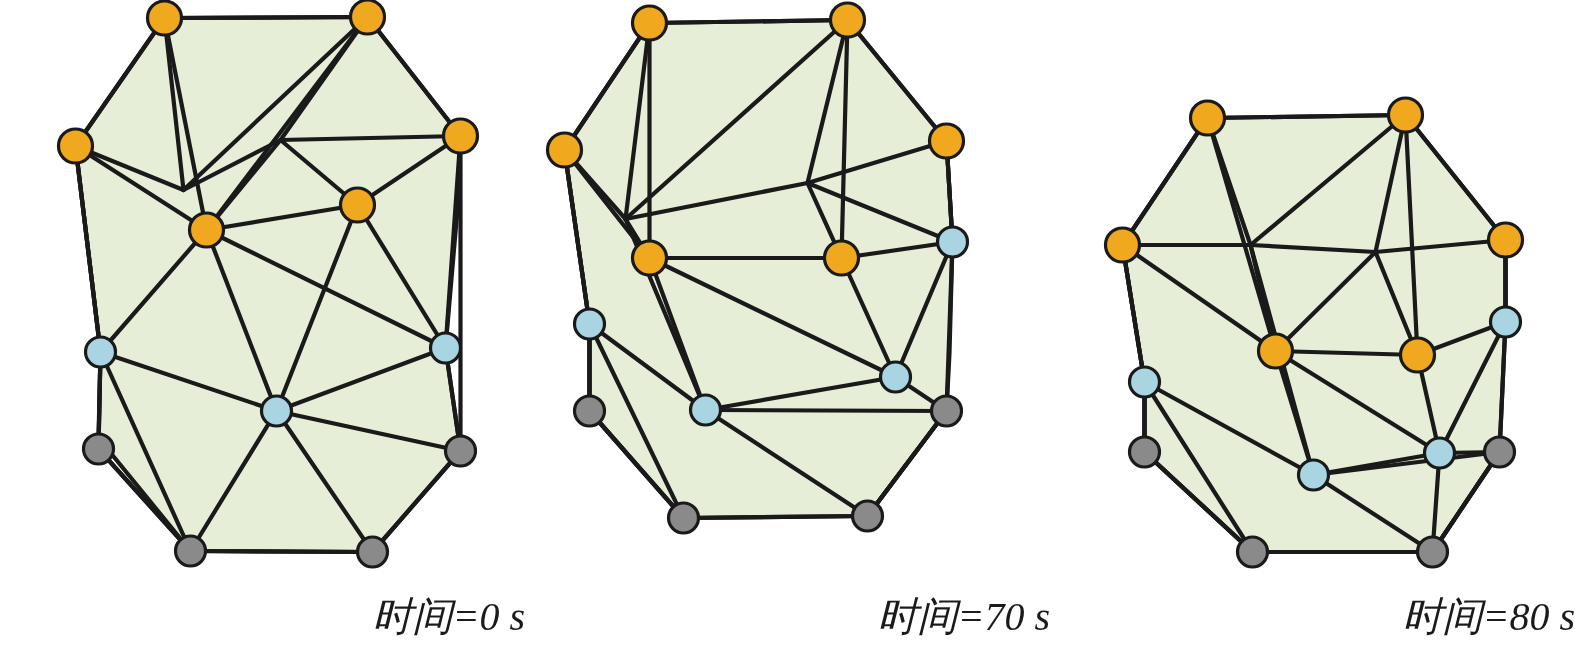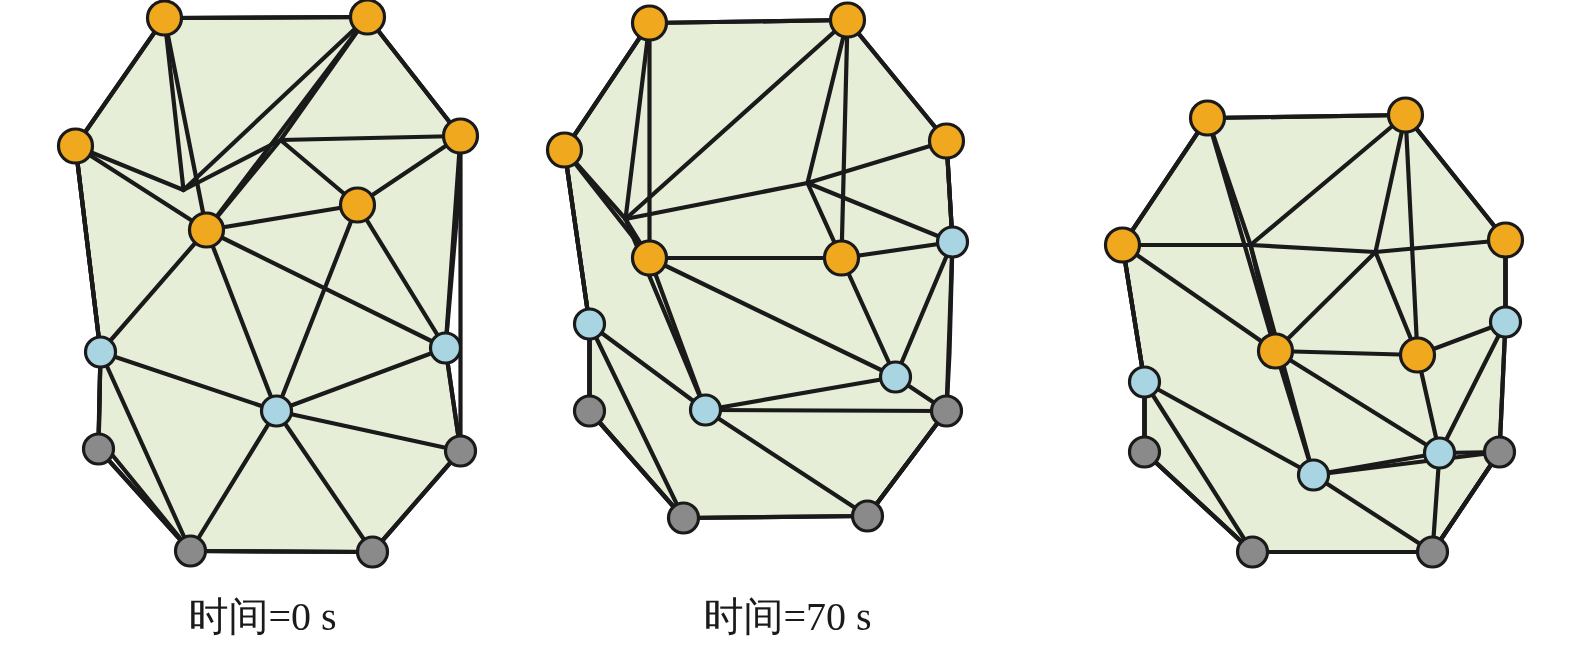--- a/index.html
+++ b/index.html
@@ -36,27 +36,28 @@
     display: block;
     position: absolute;
     left: 0;
     top: 0;
   }
   .panel-caption {
     position: absolute;
     left: 0;
     width: 525px;
     bottom: 26px;
-    text-align: center;
+    text-align: right;
     font-family: "Liberation Serif", serif;
     font-size: 40px;
     line-height: 1;
     color: #1a1a1a;
     letter-spacing: 0px;
     white-space: nowrap;
+    font-style: italic;
   }
   .mesh-face {
     stroke: none;
   }
   .mesh-edge {
     stroke: #1a1a1a;
     stroke-linecap: round;
     stroke-linejoin: round;
     fill: none;
   }
@@ -254,15 +255,16 @@
             <circle class="mesh-node" cx="443" cy="322" r="15" fill="#a9d5e2" stroke="#1a1a1a"></circle>
             <circle class="mesh-node" cx="377" cy="453" r="15" fill="#a9d5e2" stroke="#1a1a1a"></circle>
             <circle class="mesh-node" cx="251" cy="475" r="15" fill="#a9d5e2" stroke="#1a1a1a"></circle>
             <circle class="mesh-node" cx="82" cy="382" r="15" fill="#a9d5e2" stroke="#1a1a1a"></circle>
             <circle class="mesh-node" cx="82" cy="452" r="15" fill="#8a8a8a" stroke="#1a1a1a"></circle>
             <circle class="mesh-node" cx="190" cy="552" r="15" fill="#8a8a8a" stroke="#1a1a1a"></circle>
             <circle class="mesh-node" cx="370" cy="552" r="15" fill="#8a8a8a" stroke="#1a1a1a"></circle>
             <circle class="mesh-node" cx="437" cy="452" r="15" fill="#8a8a8a" stroke="#1a1a1a"></circle>
           </g>
         </svg>
+        <div class="panel-caption">时间=80 s</div>
       </div>
     </div>
 </div>
 
 </body></html>

